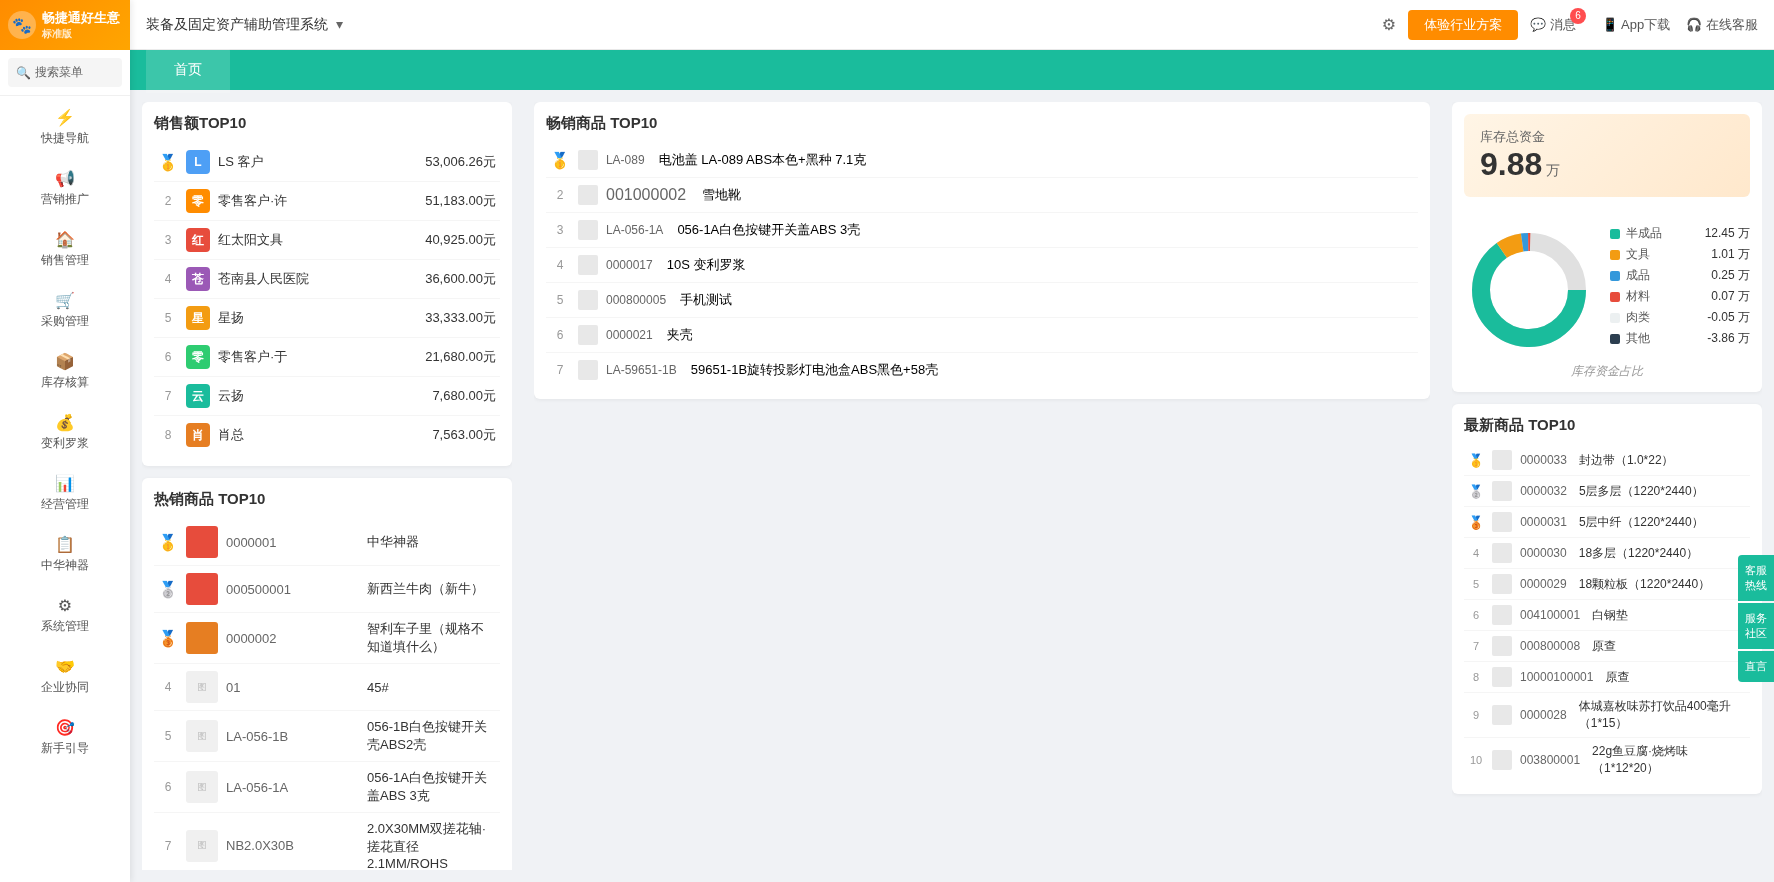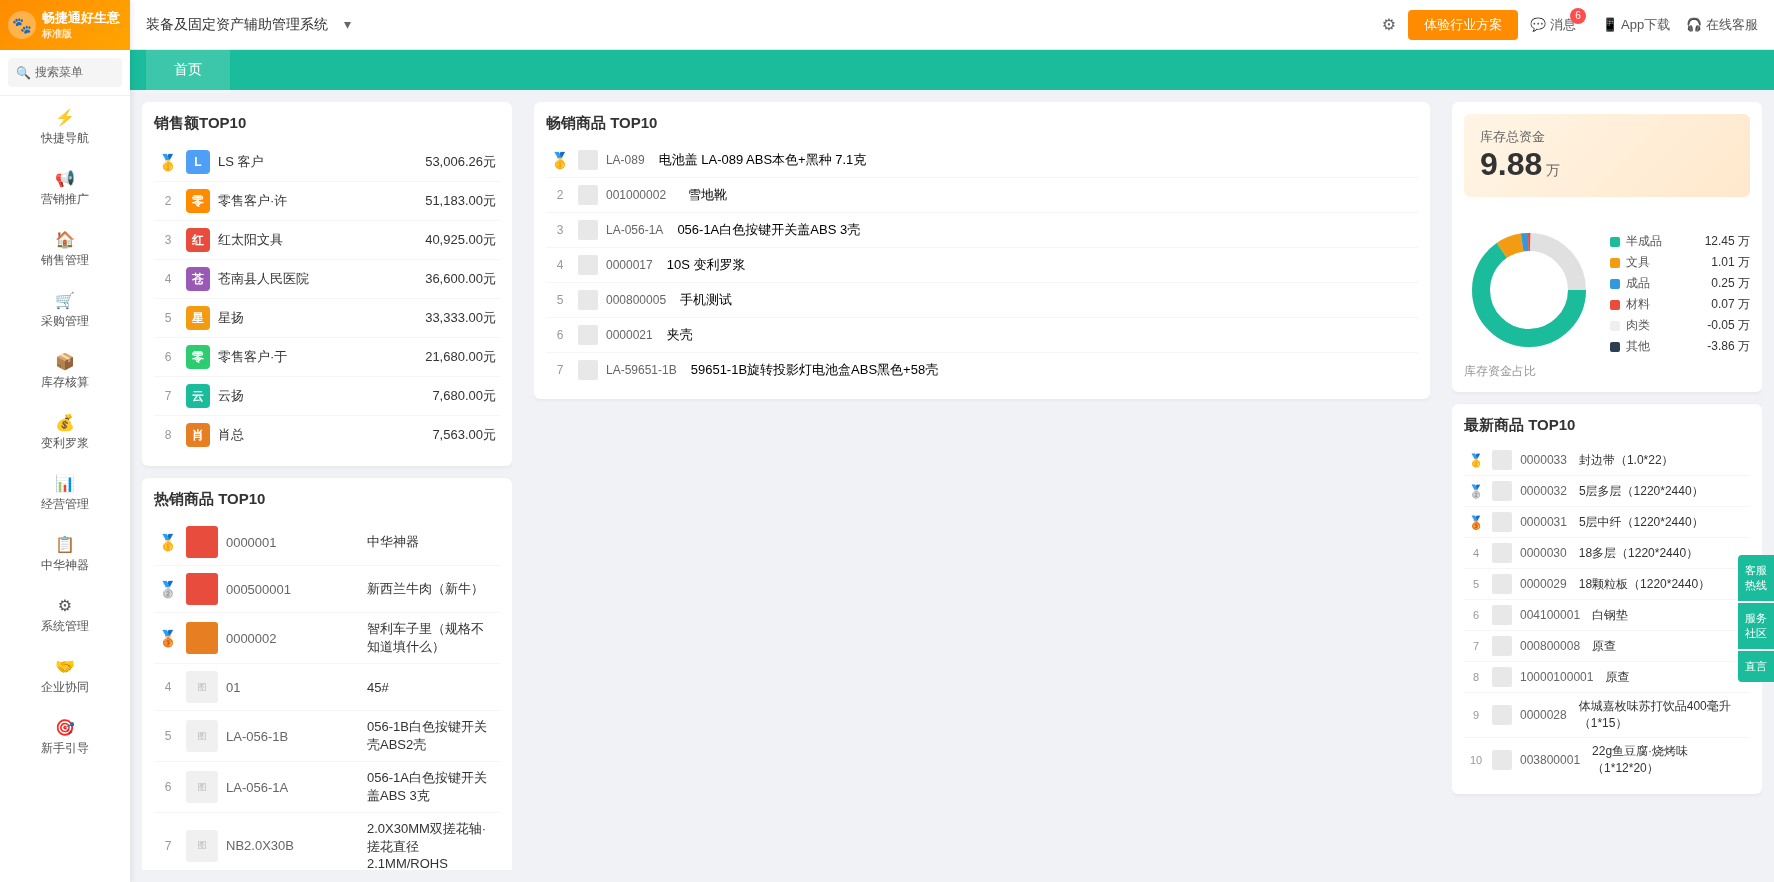--- a/index.html
+++ b/index.html
@@ -83,21 +83,21 @@
       gap: 12px;
       border-bottom: 1px solid #e8e8e8;
       flex-shrink: 0;
     }
     .header-title {
       font-size: 14px;
       color: #333;
       flex: 1;
       display: flex;
       align-items: flex-start;
-      gap: 16px;
+      gap: 8px;
     }
     .header-dropdown { cursor: pointer; color: #666; }
     .header-settings { cursor: pointer; color: #666; font-size: 16px; }
     .header-trial-btn {
       background: #ff8c00;
       color: #fff;
       border: none;
       padding: 6px 16px;
       border-radius: 4px;
       cursor: pointer;
@@ -240,21 +240,21 @@
       margin-bottom: 10px;
     }
     .inventory-total .label { font-size: 13px; color: #666; }
     .inventory-total .value { font-size: 28px; color: #333; font-weight: bold; }
     .inventory-total .unit { font-size: 14px; color: #666; }
 
     
     .donut-section {
       display: flex;
       gap: 16px;
-      align-items: flex-end;
+      align-items: flex-start;
       margin-top: 28px;
     }
     .donut-wrapper {
       width: 130px;
       height: 130px;
       flex-shrink: 0;
       position: relative;
     }
     .donut-legend {
       flex: 1;
@@ -274,21 +274,22 @@
       border-radius: 2px;
       flex-shrink: 0;
     }
     .legend-label { flex: 1; }
     .legend-value { color: #333; font-weight: 500; }
 
     .inventory-ratio-label {
       font-size: 12px;
       color: #999;
       margin-top: 8px;
-      text-align: left;
+      text-align: center;
+      font-style: italic;
     }
 
     
     .small-list-item {
       display: flex;
       align-items: center;
       padding: 5px 4px;
       border-bottom: 1px solid #f5f5f5;
       gap: 8px;
       font-size: 12px;
@@ -549,21 +550,21 @@
         <div id="middle-products-list">
             <div class="list-item">
       <span class="rank-medal">🥇</span>
       <div class="small-img"></div>
       <span style="color:#666;margin-right:6px;font-size:12px;">LA-089</span>
       <span>电池盖 LA-089 ABS本色+黑种 7.1克</span>
     </div>
             <div class="list-item">
       <span class="rank-num">2</span>
       <div class="small-img"></div>
-      <span style="color:#666;margin-right:14px;font-size:12px;">001000002</span>
+      <span style="color:#666;margin-right:8px;font-size:16px;">001000002</span>
       <span>雪地靴</span>
     </div>
             <div class="list-item">
       <span class="rank-num">3</span>
       <div class="small-img"></div>
       <span style="color:#666;margin-right:6px;font-size:12px;">LA-056-1A</span>
       <span>056-1A白色按键开关盖ABS 3壳</span>
     </div>
             <div class="list-item">
       <span class="rank-num">4</span>

